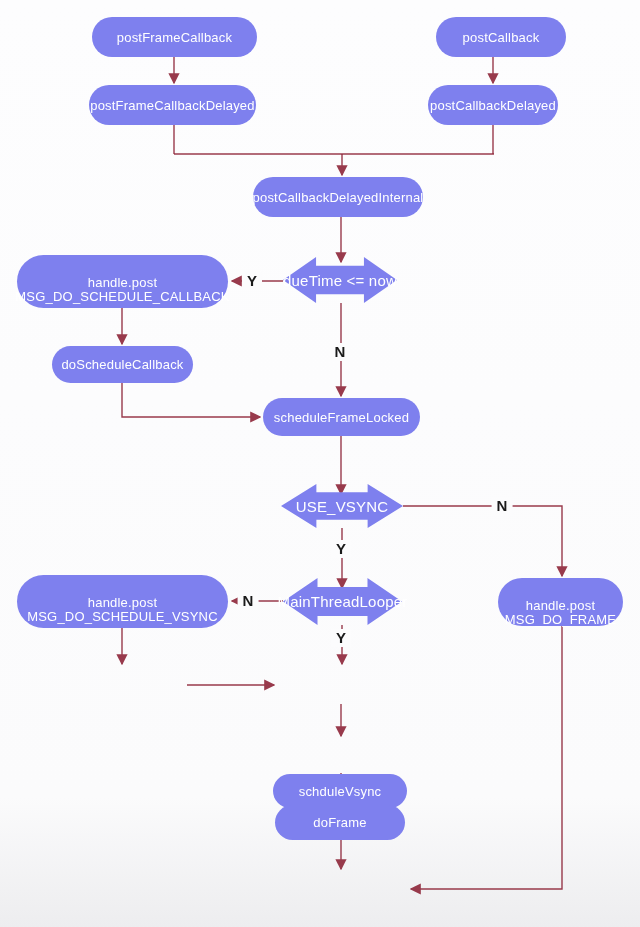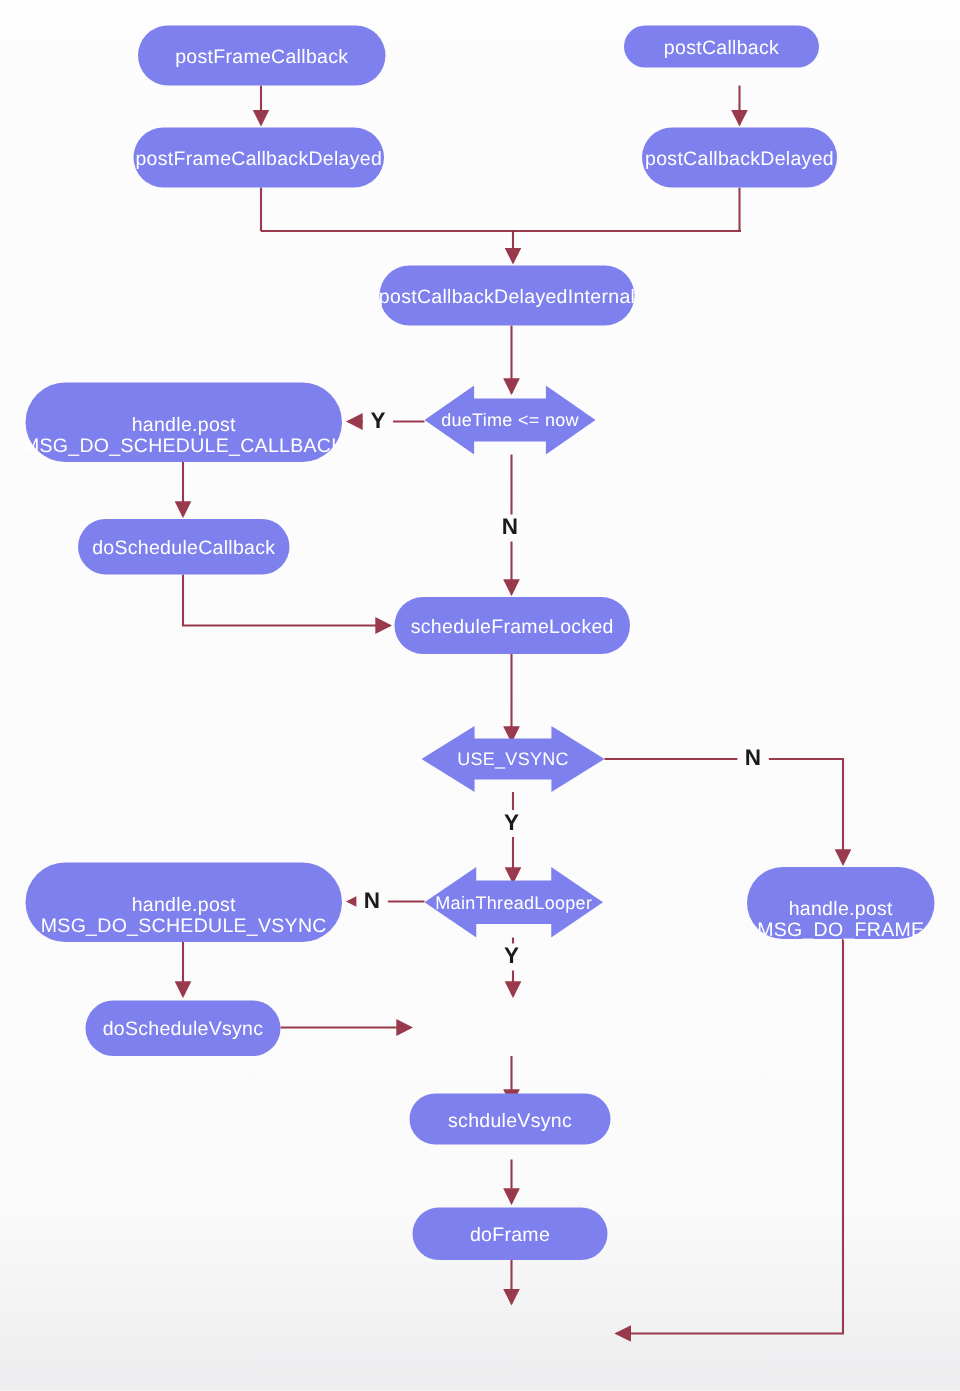--- a/index.html
+++ b/index.html
@@ -31,21 +31,21 @@
     z-index:2;
   }
   .node.two-line{flex-direction:column;justify-content:space-evenly;padding:21px 4px;border-radius:27px;text-align:center;}
   .node.two-line .nline{line-height:1.1;}
   .decision{position:absolute;z-index:2;display:flex;align-items:center;justify-content:center;}
   .decision .dshape{
     position:absolute;inset:0;
     background:var(--node-fill);
     clip-path:polygon(0% 50%, 29% 0%, 29% 19%, 71% 19%, 71% 0%, 100% 50%, 71% 100%, 71% 81%, 29% 81%, 29% 100%);
   }
-  .decision .dlabel{position:relative;color:var(--node-text);font-size:12px;letter-spacing:.2px;white-space:nowrap;}
+  .decision .dlabel{position:relative;color:var(--node-text);font-size:15px;letter-spacing:.2px;white-space:nowrap;}
   .branch-label{
     position:absolute;transform:translate(-50%,-50%);
     font-weight:bold;font-size:15px;color:var(--branch-label-text);
     background:#fcfcfd;padding:0 5px;line-height:1.2;
     z-index:3;
   }
 </style>
 </head>
 <body>
 
@@ -75,21 +75,21 @@
     <polyline points="122,628 122,664" marker-end="url(#arr)"></polyline>
     <polyline points="187,685 274,685" marker-end="url(#arr)"></polyline>
     <polyline points="342,625 342,664" marker-end="url(#arr)"></polyline>
     <polyline points="341,704 341,736" marker-end="url(#arr)"></polyline>
     <polyline points="341,773 341,802" marker-end="url(#arr)"></polyline>
     <polyline points="341,840 341,869" marker-end="url(#arr)"></polyline>
     <polyline points="562,625 562,889 411,889" marker-end="url(#arr)"></polyline>
   </svg>
 
   <div class="node" style="left:92px;top:17px;width:165px;height:40px">postFrameCallback</div>
-  <div class="node" style="left:416px;top:17px;width:130px;height:28px">postCallback</div>
+  <div class="node" style="left:436px;top:17px;width:130px;height:40px">postCallback</div>
 
   <div class="node" style="left:89px;top:85px;width:167px;height:40px">postFrameCallbackDelayed</div>
   <div class="node" style="left:253px;top:177px;width:170px;height:40px">postCallbackDelayedInternal</div>
 
   <div class="node" style="left:428px;top:85px;width:130px;height:40px">postCallbackDelayed</div>
 
   <div class="decision" style="left:283px;top:257px;width:114px;height:46px">
     <div class="dshape"></div>
     <span class="dlabel">dueTime &lt;= now</span>
   </div>
@@ -116,24 +116,23 @@
   <div class="node two-line" style="left:17px;top:575px;width:211px;height:53px">
     <span class="nline">handle.post</span>
     <span class="nline">MSG_DO_SCHEDULE_VSYNC</span>
   </div>
 
   <div class="node two-line" style="left:498px;top:578px;width:125px;height:48px;border-radius:24px">
     <span class="nline">handle.post</span>
     <span class="nline">MSG_DO_FRAME</span>
   </div>
 
-  <div class="node" style="left:57px;top:667px;width:130px;height:37px">doScheduleVsync</div>
 
 
-  <div class="node" style="left:273px;top:729px;width:134px;height:34px">schduleVsync</div>
+  <div class="node" style="left:273px;top:774px;width:134px;height:34px">schduleVsync</div>
 
   <div class="node" style="left:275px;top:805px;width:130px;height:35px">doFrame</div>
 
 
   <span class="branch-label" style="left:252px;top:281px">Y</span>
   <span class="branch-label" style="left:340px;top:352px">N</span>
   <span class="branch-label" style="left:502px;top:506px">N</span>
   <span class="branch-label" style="left:341px;top:549px">Y</span>
   <span class="branch-label" style="left:248px;top:601px">N</span>
   <span class="branch-label" style="left:341px;top:638px">Y</span>

